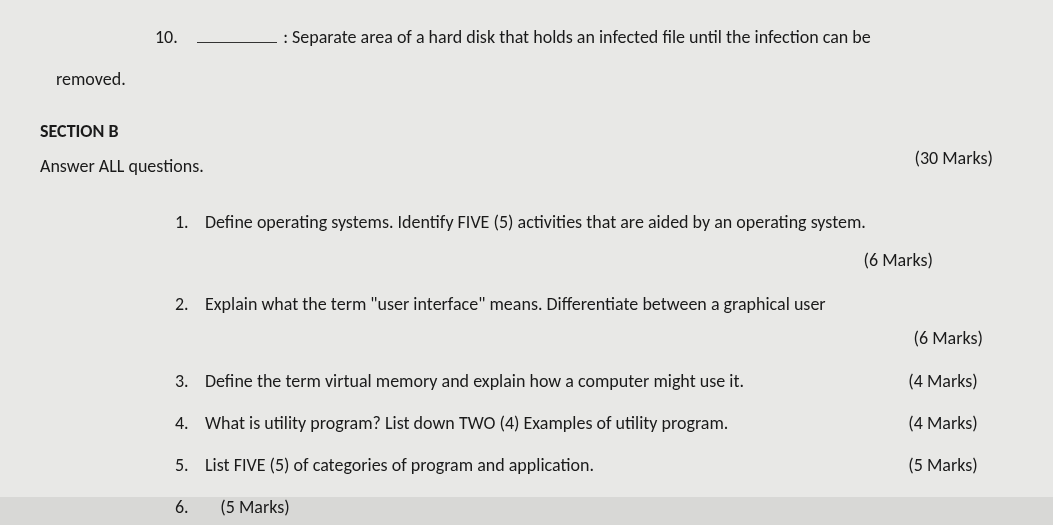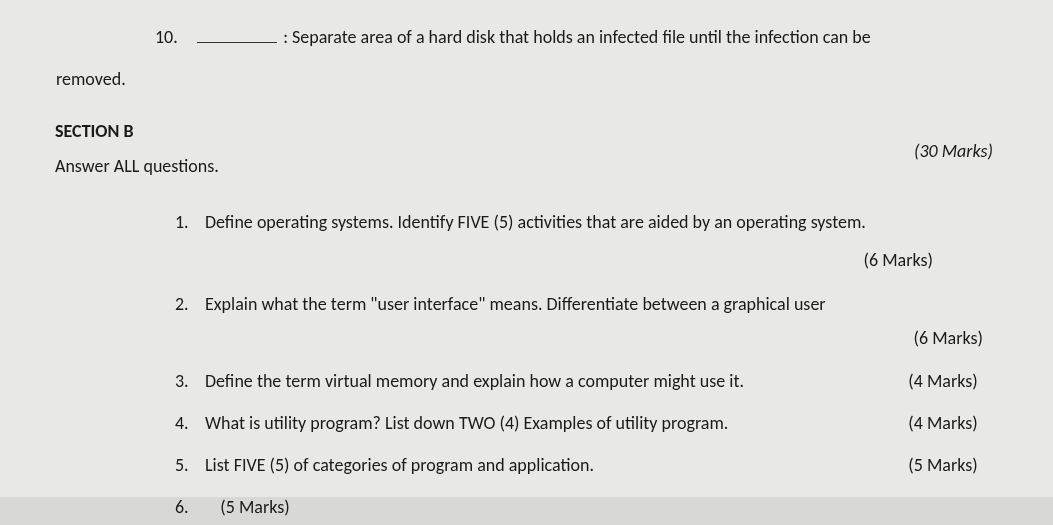--- a/index.html
+++ b/index.html
@@ -38,22 +38,22 @@
       height: 14px;
       margin: 0 2px;
     }
     .removed {
       margin-left: 16px;
       margin-bottom: 18px;
     }
     .section-row {
       display: flex;
       justify-content: space-between;
-      align-items: flex-start;
-      margin-left: 15px;
+      align-items: center;
+      margin-left: 0px;
       margin-bottom: 22px;
     }
     .section-left .section-title {
       font-weight: bold;
     }
     .question-row {
       display: flex;
       margin-left: 135px;
       margin-bottom: 8px;
       align-items: flex-start;
@@ -78,21 +78,20 @@
       margin-bottom: 10px;
     }
     .marks-inline-right {
       float: right;
     }
     .q2-wrapper .qtext {
       text-align: justify;
     }
     .section-marks {
       padding-top: 20px;
-      font-style: italic;
     }
   </style>
 </head>
 <body>
 
 <div class="page">
 
   <div class="q10">
     <span class="num">10.</span>
     <span class="blank"></span>

